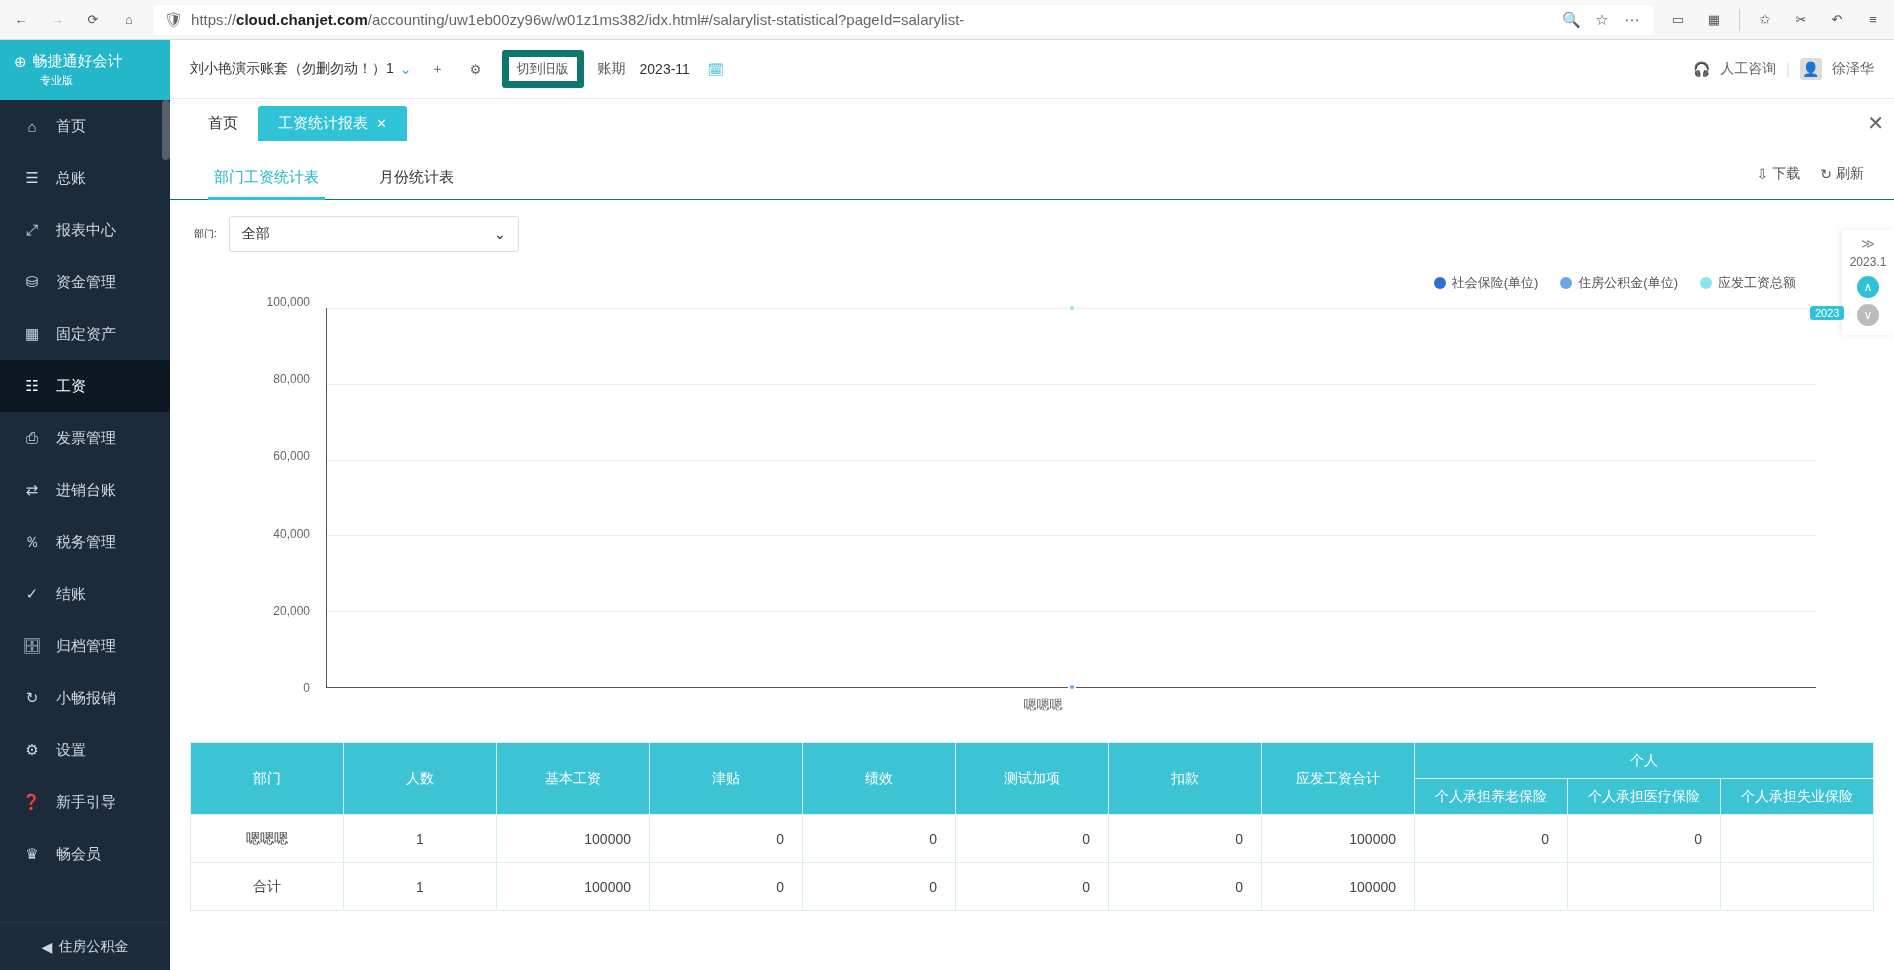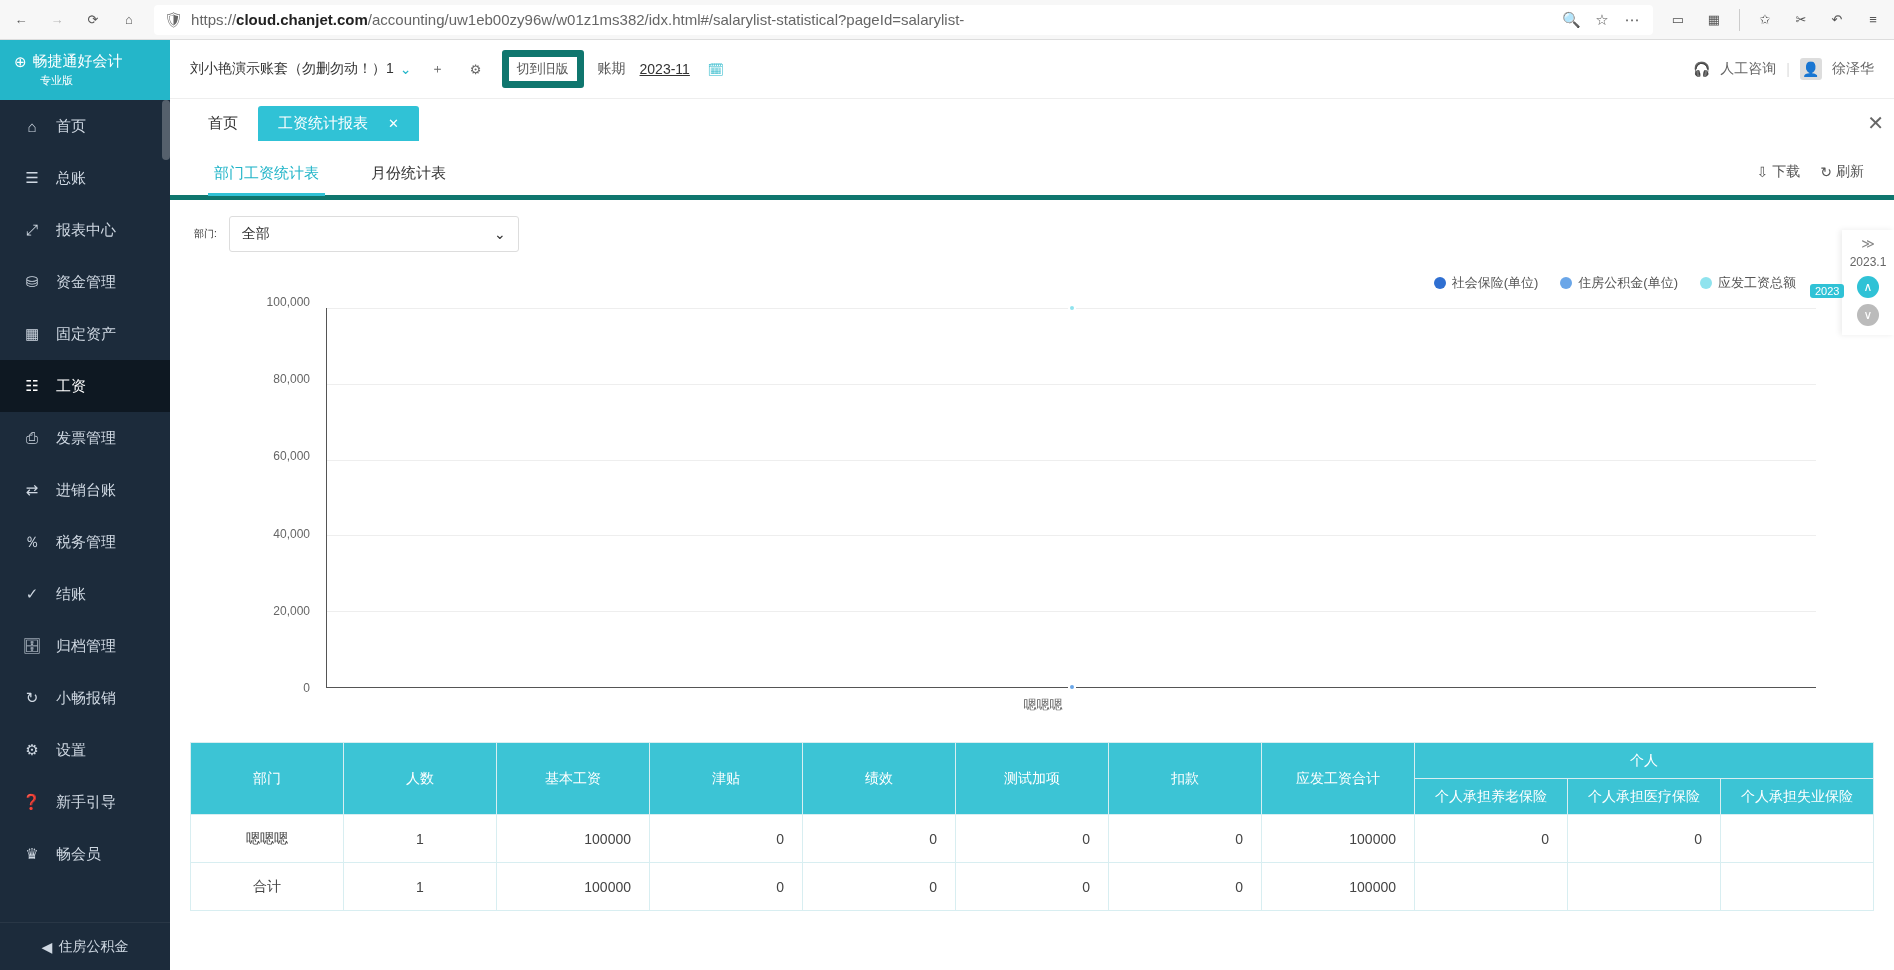--- a/index.html
+++ b/index.html
@@ -30,37 +30,37 @@
 
 .main { flex: 1; display: flex; flex-direction: column; background: #f5f6f7; min-width: 0; }
 
 
 .topbar { height: 58px; background: #fff; display: flex; align-items: center; padding: 0 20px; gap: 14px; }
 .account-sel { display: flex; align-items: center; gap: 6px; font-size: 14px; color: #333; }
 .account-sel .chev { color: #24b6c9; }
 .ic-btn { width: 24px; height: 24px; display: flex; align-items: center; justify-content: center; color: #666; cursor: pointer; }
 .old-ver { border: 7px solid #0f766e; padding: 3px 8px; border-radius: 3px; font-size: 13px; color: #555; cursor: pointer; }
 .period-lbl { color: #555; font-size: 14px; }
-.period-val { color: #333; font-size: 14px; text-decoration: underline; }
+.period-val { color: #333; font-size: 14px; }
 .period-cal { color: #24b6c9; }
 .topbar .spacer { flex: 1; }
 .top-right { display: flex; align-items: center; gap: 10px; color: #666; font-size: 14px; }
 .avatar-plc { width: 22px; height: 22px; background: #ddd; border-radius: 3px; display: flex; align-items: center; justify-content: center; color: #888; }
 
 
 .tab-row { height: 50px; background: #fff; display: flex; align-items: center; padding-left: 18px; border-top: 1px solid #eee; position: relative; }
 .page-tab { padding: 8px 20px; font-size: 15px; cursor: pointer; }
-.page-tab.active { background: #30c2d6; color: #fff; border-radius: 3px 3px 0 0; display: flex; align-items: center; gap: 20px; }
+.page-tab.active { background: #30c2d6; color: #fff; border-radius: 3px 3px 0 0; display: flex; align-items: center; gap: 8px; }
 .page-tab .close { font-size: 13px; }
 .tab-row .closeall { position: absolute; right: 10px; top: 12px; font-size: 20px; color: #666; cursor: pointer; }
 
 
 .content { flex: 1; background: #fff; margin: 0; padding: 0; overflow: hidden; display: flex; flex-direction: column; }
 
-.subtabs { height: 52px; display: flex; align-items: flex-end; padding-left: 20px; gap: 4px; border-bottom: 5px solid #0f766e; }
+.subtabs { height: 52px; display: flex; align-items: flex-end; padding-left: 20px; gap: 12px; border-bottom: 1px solid #0f766e; }
 .subtab { padding: 12px 24px; font-size: 15px; cursor: pointer; color: #333; position: relative; }
 .subtab.active { color: #20b4c8; font-weight: 500; }
 .subtab.active::after { content: ""; position: absolute; left: 18px; right: 18px; bottom: -1px; height: 3px; background: #30c2d6; }
 .subtabs .actions { margin-left: auto; margin-right: 30px; display: flex; gap: 20px; color: #555; font-size: 14px; align-self: center; }
 .subtabs .actions span { cursor: pointer; display: flex; align-items: center; gap: 4px; }
 
 .filter-row { padding: 16px 24px; display: flex; align-items: center; gap: 12px; }
 .filter-lbl { font-size: 10px; }
 .sel-box { width: 290px; height: 36px; border: 1px solid #ddd; border-radius: 3px; display: flex; align-items: center; justify-content: space-between; padding: 0 12px; font-size: 14px; background: #fff; cursor: pointer; }
 
@@ -85,21 +85,21 @@
 thead th { height: 36px; font-weight: 500; }
 tbody td { height: 48px; color: #444; }
 tbody td.num { text-align: right; padding-right: 18px; }
 
 
 .month-panel { position: absolute; right: 0; top: 230px; width: 52px; background: #fff; box-shadow: -2px 0 6px rgba(0,0,0,0.08); display: flex; flex-direction: column; align-items: center; padding: 6px 0; font-size: 13px; z-index: 20; }
 .month-panel .mp-top { color: #888; margin-bottom: 4px; }
 .month-panel .mp-head { font-size: 12px; color: #666; padding-bottom: 4px; }
 .month-panel .mp-item { padding: 6px 0; cursor: pointer; color: #444; width: 100%; text-align: center; }
 .month-panel .mp-item.sel { background: #30c2d6; color: #fff; border-radius: 10px; width: 36px; margin: 4px auto; padding: 3px 0; }
-.month-panel .badge-year { position: absolute; left: -32px; top: 54px; background: #30c2d6; color: #fff; font-size: 11px; padding: 1px 5px; border-radius: 3px; }
+.month-panel .badge-year { position: absolute; left: -32px; top: 76px; background: #30c2d6; color: #fff; font-size: 11px; padding: 1px 5px; border-radius: 3px; }
 .month-panel .roundbtn { width: 22px; height: 22px; border-radius: 50%; background: #30c2d6; color: #fff; display: flex; align-items: center; justify-content: center; font-size: 12px; margin: 3px 0; }
 </style>
 </head>
 <body>
 
 <div class="browser-bar">
   <div class="ico">←</div>
   <div class="ico" style="opacity:.4">→</div>
   <div class="ico">⟳</div>
   <div class="ico">⌂</div>

